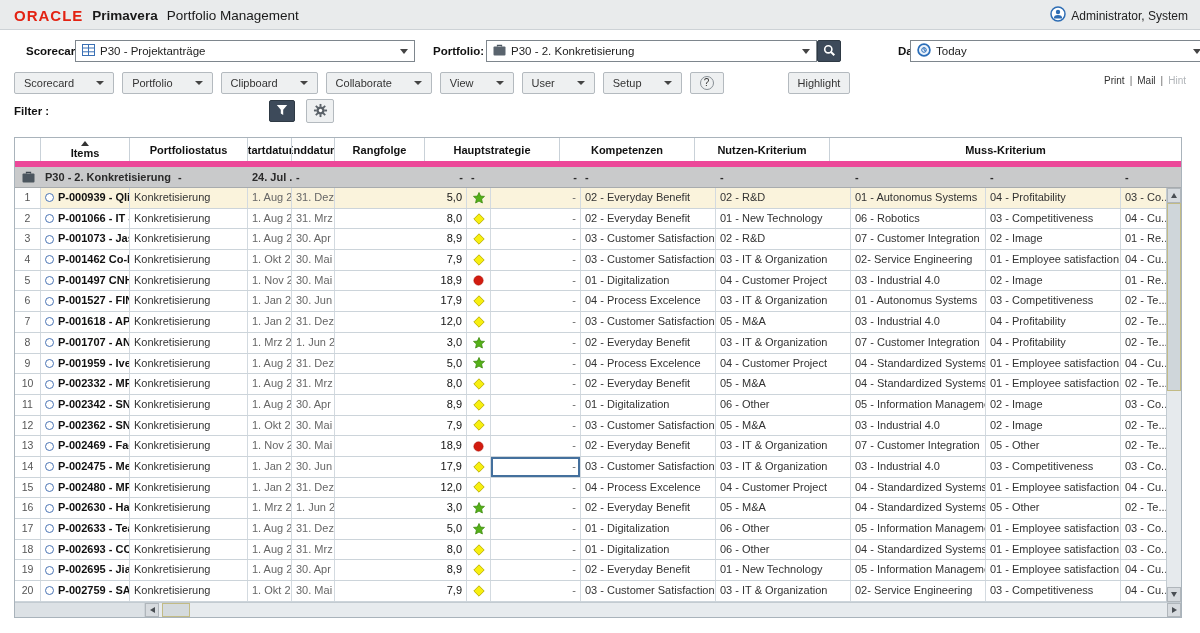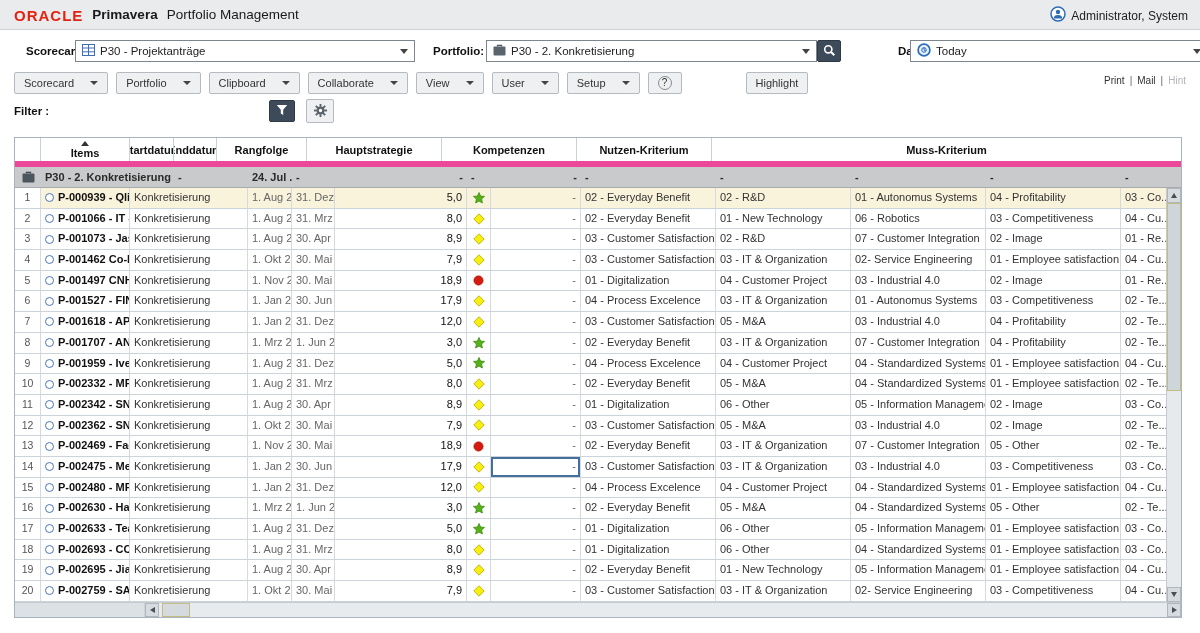--- a/index.html
+++ b/index.html
@@ -2,40 +2,40 @@
 <html><head>
 <meta charset="utf-8">
 <style>
   * { margin:0; padding:0; box-sizing:border-box; }
   html,body { width:1200px; height:633px; background:#fff; overflow:hidden;
     font-family:"Liberation Sans","DejaVu Sans",sans-serif; font-size:11px; color:#222; }
 
   
   #topbar { position:absolute; top:0; left:0; width:1200px; height:30px;
     background:#e9ebec; border-bottom:1px solid #cdd2d6; }
-  #topbar .brand { position:absolute; left:14px; top:7px; display:flex; align-items:flex-start; gap:9px; }
+  #topbar .brand { position:absolute; left:14px; top:7px; display:flex; align-items:center; gap:9px; }
   .oracle { color:#e32212; font-weight:bold; font-size:15px; letter-spacing:1px; }
   .product { font-weight:bold; font-size:13.5px; color:#1a1a1a; }
   .suite { font-size:13.5px; color:#1a1a1a; }
   #userarea { position:absolute; right:12px; top:6px; display:flex; align-items:center; gap:5px; font-size:12px; color:#222; }
 
   
   #bar-selects { position:absolute; top:40px; left:14px; width:1172px; height:24px; }
   .flabel { position:absolute; top:5px; font-weight:bold; font-size:11.5px; color:#111; }
   .combo { position:absolute; top:0; height:22px; background:#fff; border:1px solid #7e868d;
     display:flex; align-items:center; gap:5px; padding:0 6px; font-size:11.5px; color:#222; cursor:default; }
   .combo .caret { margin-left:auto; }
   .caret { width:0; height:0; border-left:4px solid transparent; border-right:4px solid transparent; border-top:5px solid #444; }
   .darkbtn { background:#3d4a5a; border:1px solid #2e3944; border-radius:2px;
     display:flex; align-items:center; justify-content:center; cursor:pointer; }
 
   
   #bar-menus { position:absolute; top:71px; left:14px; width:1172px; height:24px; display:flex; align-items:center; gap:8px; }
   .tbtn { height:22px; background:#eef0f1; border:1px solid #b4babf; border-radius:2px;
-    display:inline-flex; align-items:center; gap:16px; padding:3px 9px; font-size:11px; color:#333; cursor:pointer; }
+    display:inline-flex; align-items:center; gap:22px; padding:3px 9px; font-size:11px; color:#333; cursor:pointer; }
   .tbtn .caret { border-top-width:4px; }
   .qmark { width:14px; height:14px; border:1px solid #878e94; border-radius:50%;
     font-size:10px; line-height:12px; text-align:center; color:#333; display:inline-block; }
   #links { position:absolute; right:0; top:4px; font-size:10px; color:#333; }
   #links .sep { color:#666; margin:0 5px; }
   #links .link { color:#333; cursor:pointer; }
   #links .disabled { color:#b0b4b8; }
 
   
   #bar-filter { position:absolute; top:100px; left:14px; width:1172px; height:26px; }
@@ -222,20 +222,21 @@
   </div>
 </div>
 
 <div id="tbl">
   <div class="hrow">
     <div class="hcell c-num"></div>
     <div class="hcell c-items">
         <span class="sortasc"></span>
         <span>Items</span>
       </div>
+    <div class="hcell c-status">Portfoliostatus</div>
     <div class="hcell c-start">Startdatum</div>
     <div class="hcell c-end">Enddatum</div>
     <div class="hcell c-rang">Rangfolge</div>
     <div class="hcell c-haupt">Hauptstrategie</div>
     <div class="hcell c-komp">Kompetenzen</div>
     <div class="hcell c-nutzen">Nutzen-Kriterium</div>
     <div class="hcell c-muss" style="padding:0 6px;">Muss-Kriterium</div>
   </div>
 
   <div class="grow">

